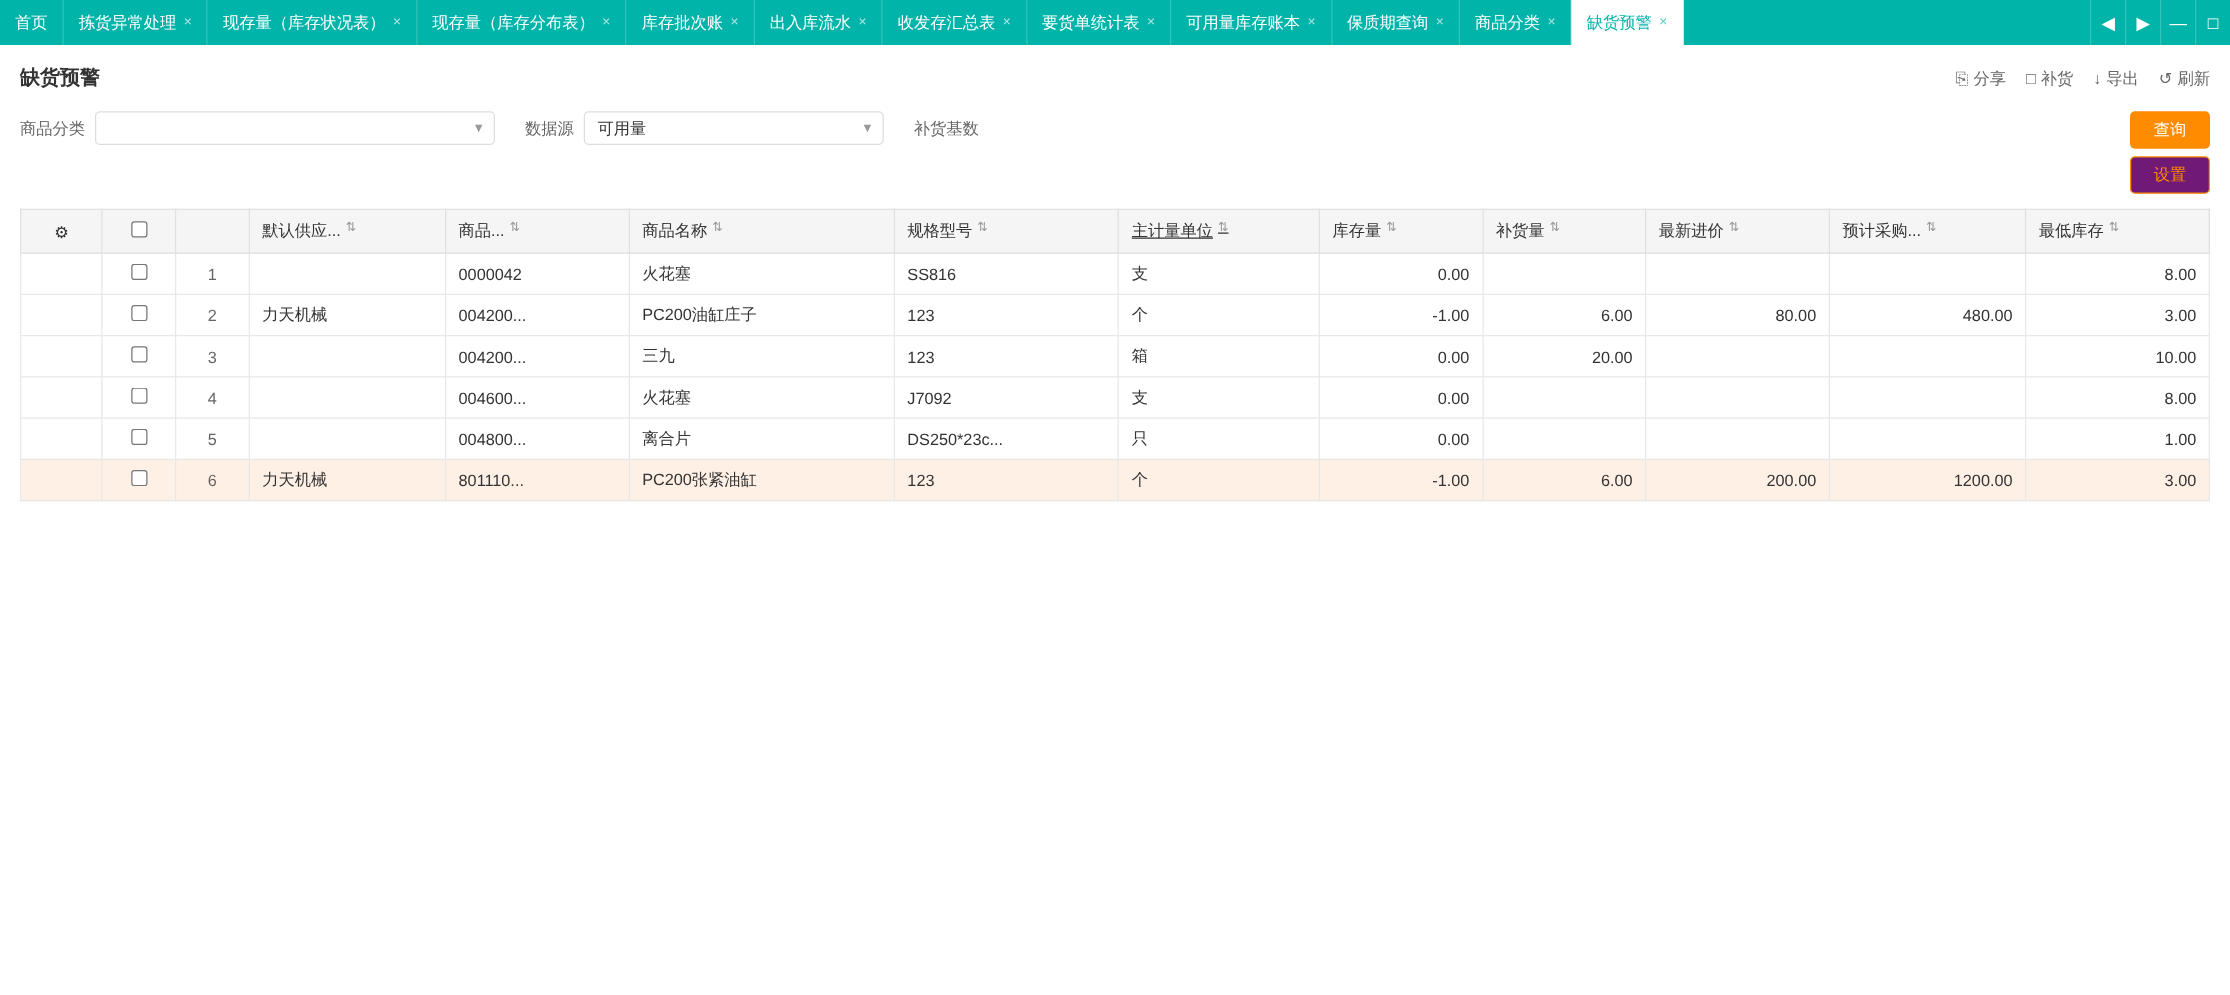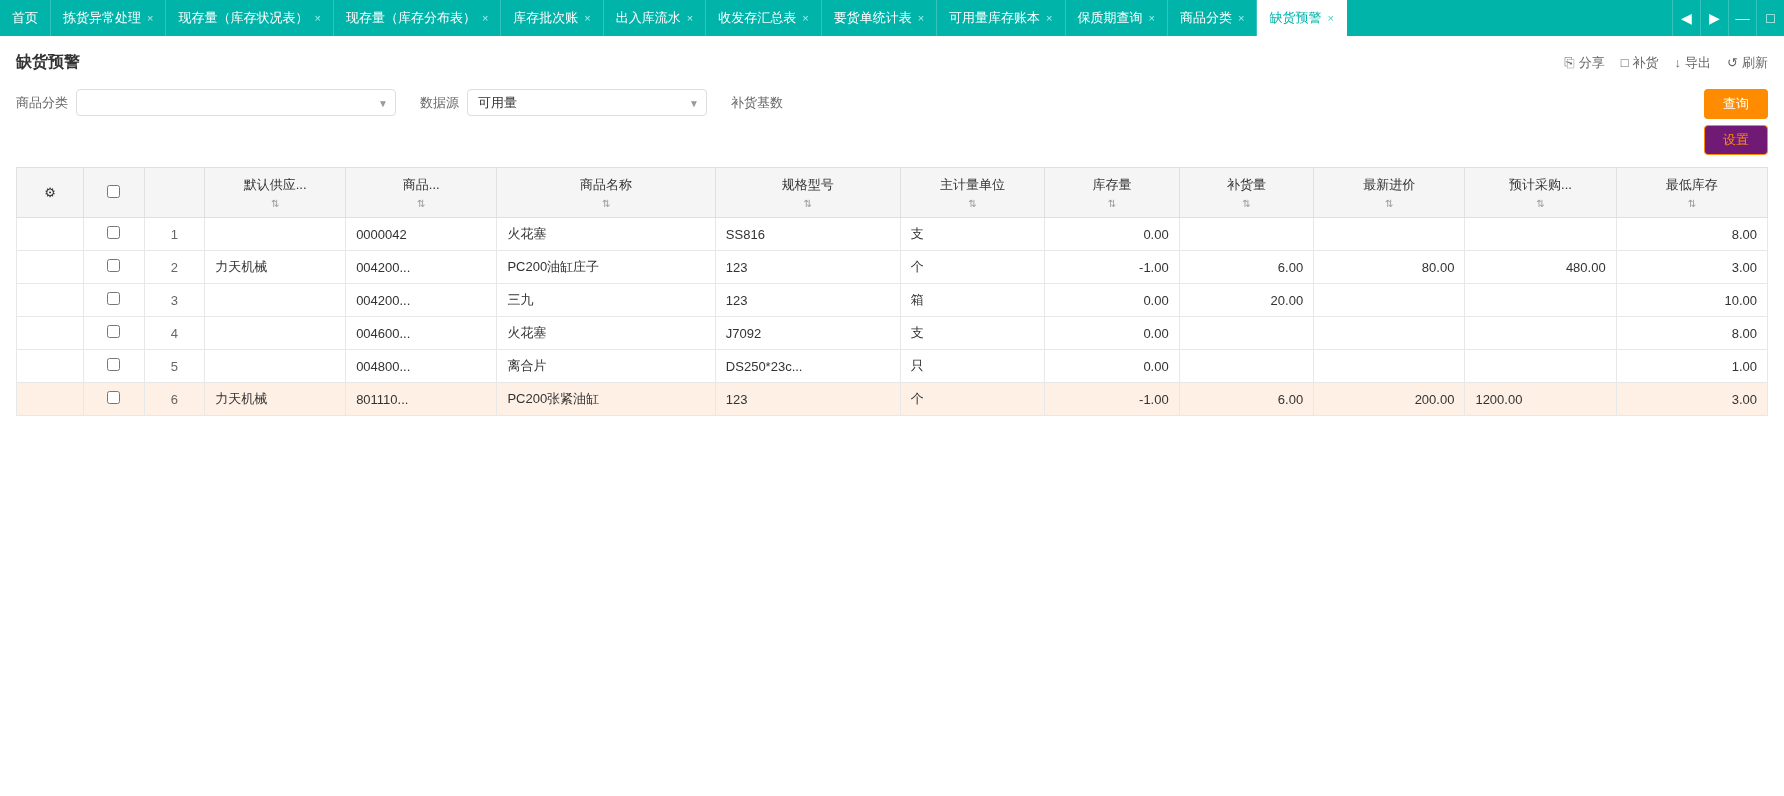--- a/index.html
+++ b/index.html
@@ -180,24 +180,22 @@
     .data-table td {
       border: 1px solid #e8e8e8;
       padding: 7px 10px;
       color: #333;
     }
     .data-table tr.row-highlight td {
       background: #fff0e6;
     }
     .th-sort {
       display: flex;
-      align-items: center;
       gap: 4px;
       cursor: pointer;
-      flex-direction: column;
     }
     .sort-icon {
       font-size: 10px;
       color: #999;
     }
     .gear-cell {
       text-align: center;
     }
     input[type="checkbox"] { cursor: pointer; }
   </style>
@@ -340,21 +338,21 @@
             <span>商品名称</span>
             <span class="sort-icon">⇅</span>
           </div>
         </th>
         <th style="width:110px;">
           <div class="th-sort">
             <span>规格型号</span>
             <span class="sort-icon">⇅</span>
           </div>
         </th>
-        <th style="width:80px;">
+        <th style="width:80px;text-decoration:underline;">
           <div class="th-sort">
             <span>主计量单位</span>
             <span class="sort-icon">⇅</span>
           </div>
         </th>
         <th style="width:80px; text-align:right;">
           <div class="th-sort">
             <span>库存量</span>
             <span class="sort-icon">⇅</span>
           </div>
@@ -478,19 +476,19 @@
       </td>
       <td style="text-align:center; color:#666;">6</td>
       <td>力天机械</td>
       <td>801110...</td>
       <td>PC200张紧油缸</td>
       <td>123</td>
       <td>个</td>
       <td style="text-align:right;">-1.00</td>
       <td style="text-align:right;">6.00</td>
       <td style="text-align:right;">200.00</td>
-      <td style="">1200.00</td>
+      <td style="text-align:right;">1200.00</td>
       <td style="text-align:right;">3.00</td>
     </tr>
       </tbody>
   </table>
 
 </div>
 
 </body></html>

